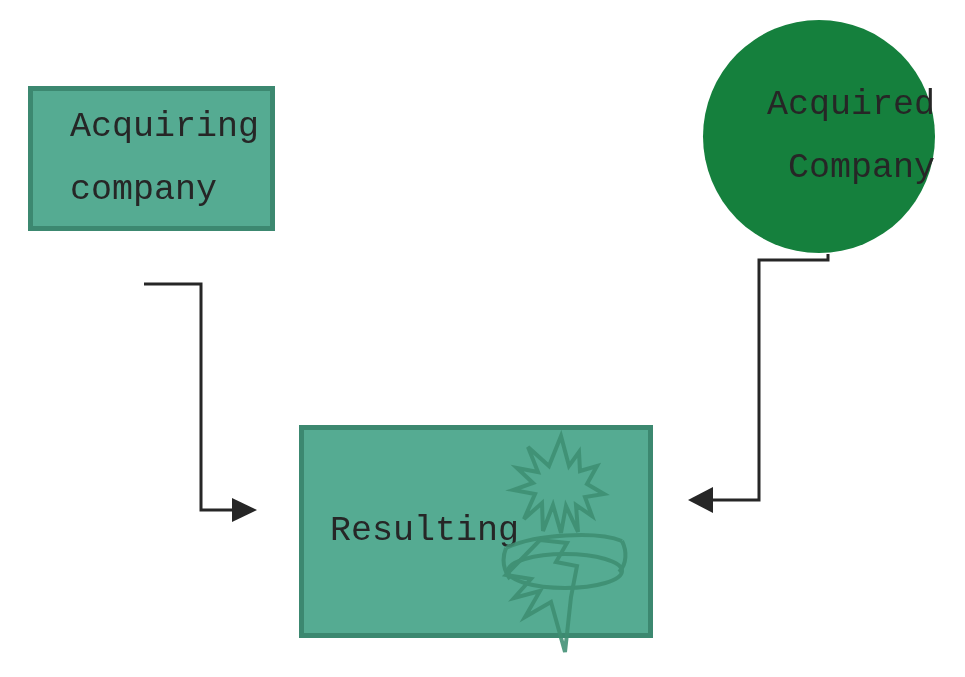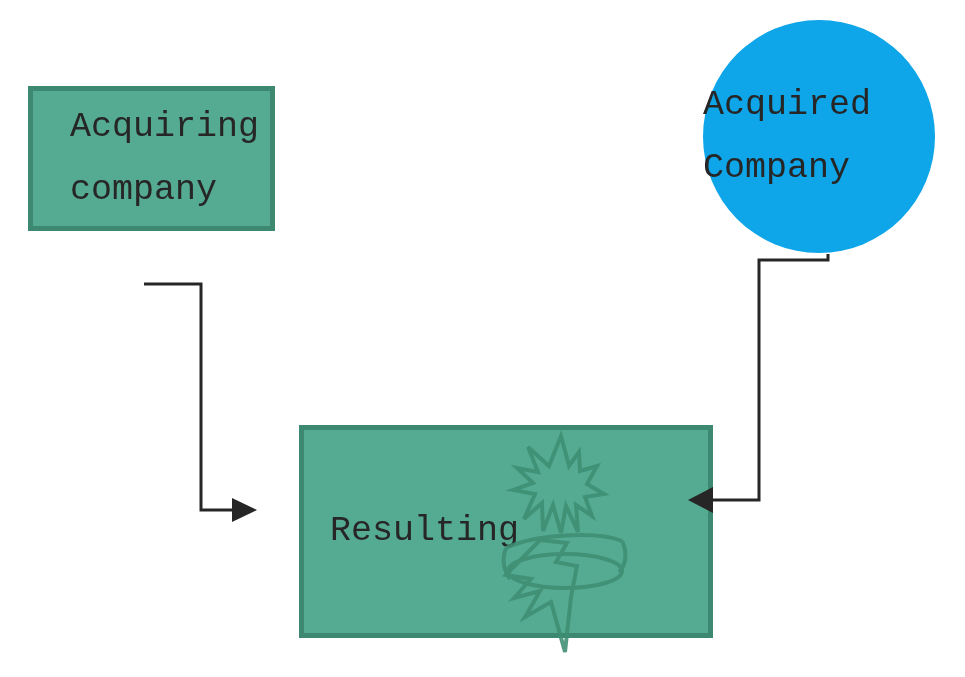--- a/index.html
+++ b/index.html
@@ -27,28 +27,28 @@
   .node-acquiring {
     left: 28px; top: 86px;
     width: 247px; height: 145px;
     background: #55AB92;
     border: 5px solid #3C8870;
     padding-left: 37px;
   }
   .node-acquired {
     left: 703px; top: 20px;
     width: 232px; height: 233px;
-    background: #0ea5e9;
+    background: #15803d;
     border-radius: 50%;
-    align-items: flex-start;
+    align-items: flex-end;
     text-align: center;
   }
   .node-resulting {
     left: 299px; top: 425px;
-    width: 414px; height: 213px;
+    width: 354px; height: 213px;
     background: #55AB92;
     border: 5px solid #3C8870;
     padding-left: 26px;
   }
   .overlay {
     position: absolute;
     left: 0; top: 0;
     width: 965px; height: 677px;
     pointer-events: none;
     z-index: 5;

